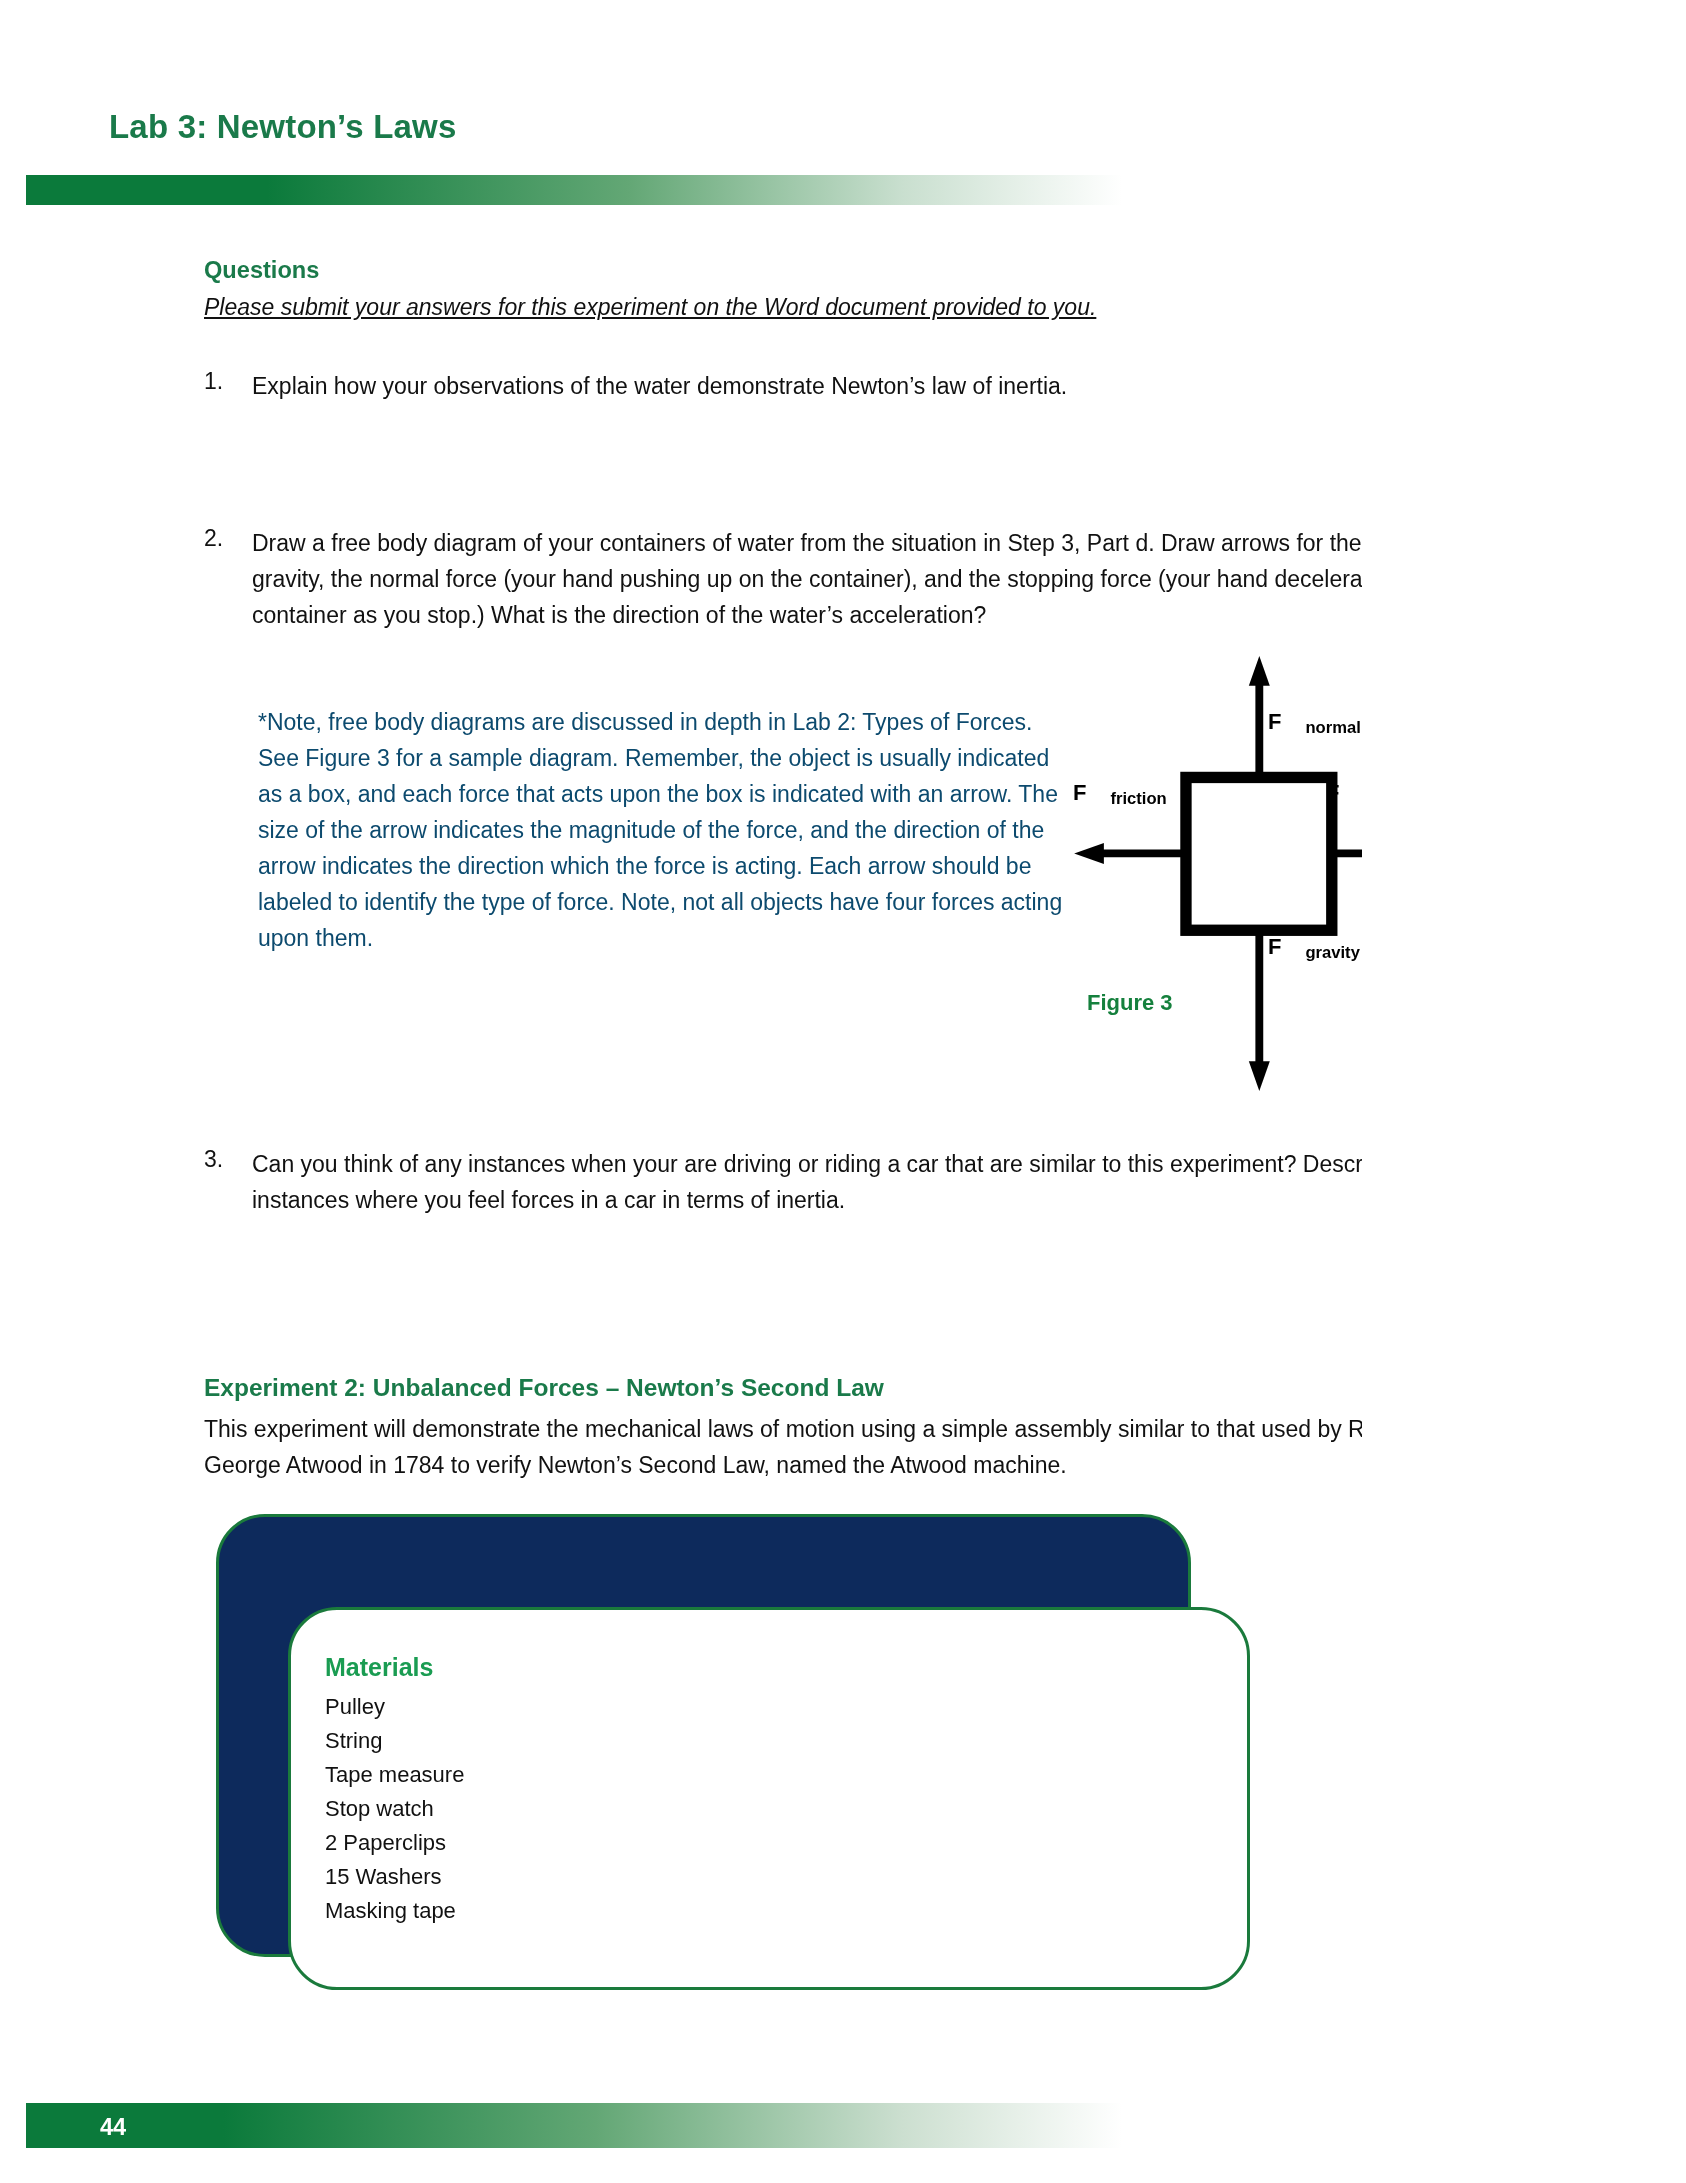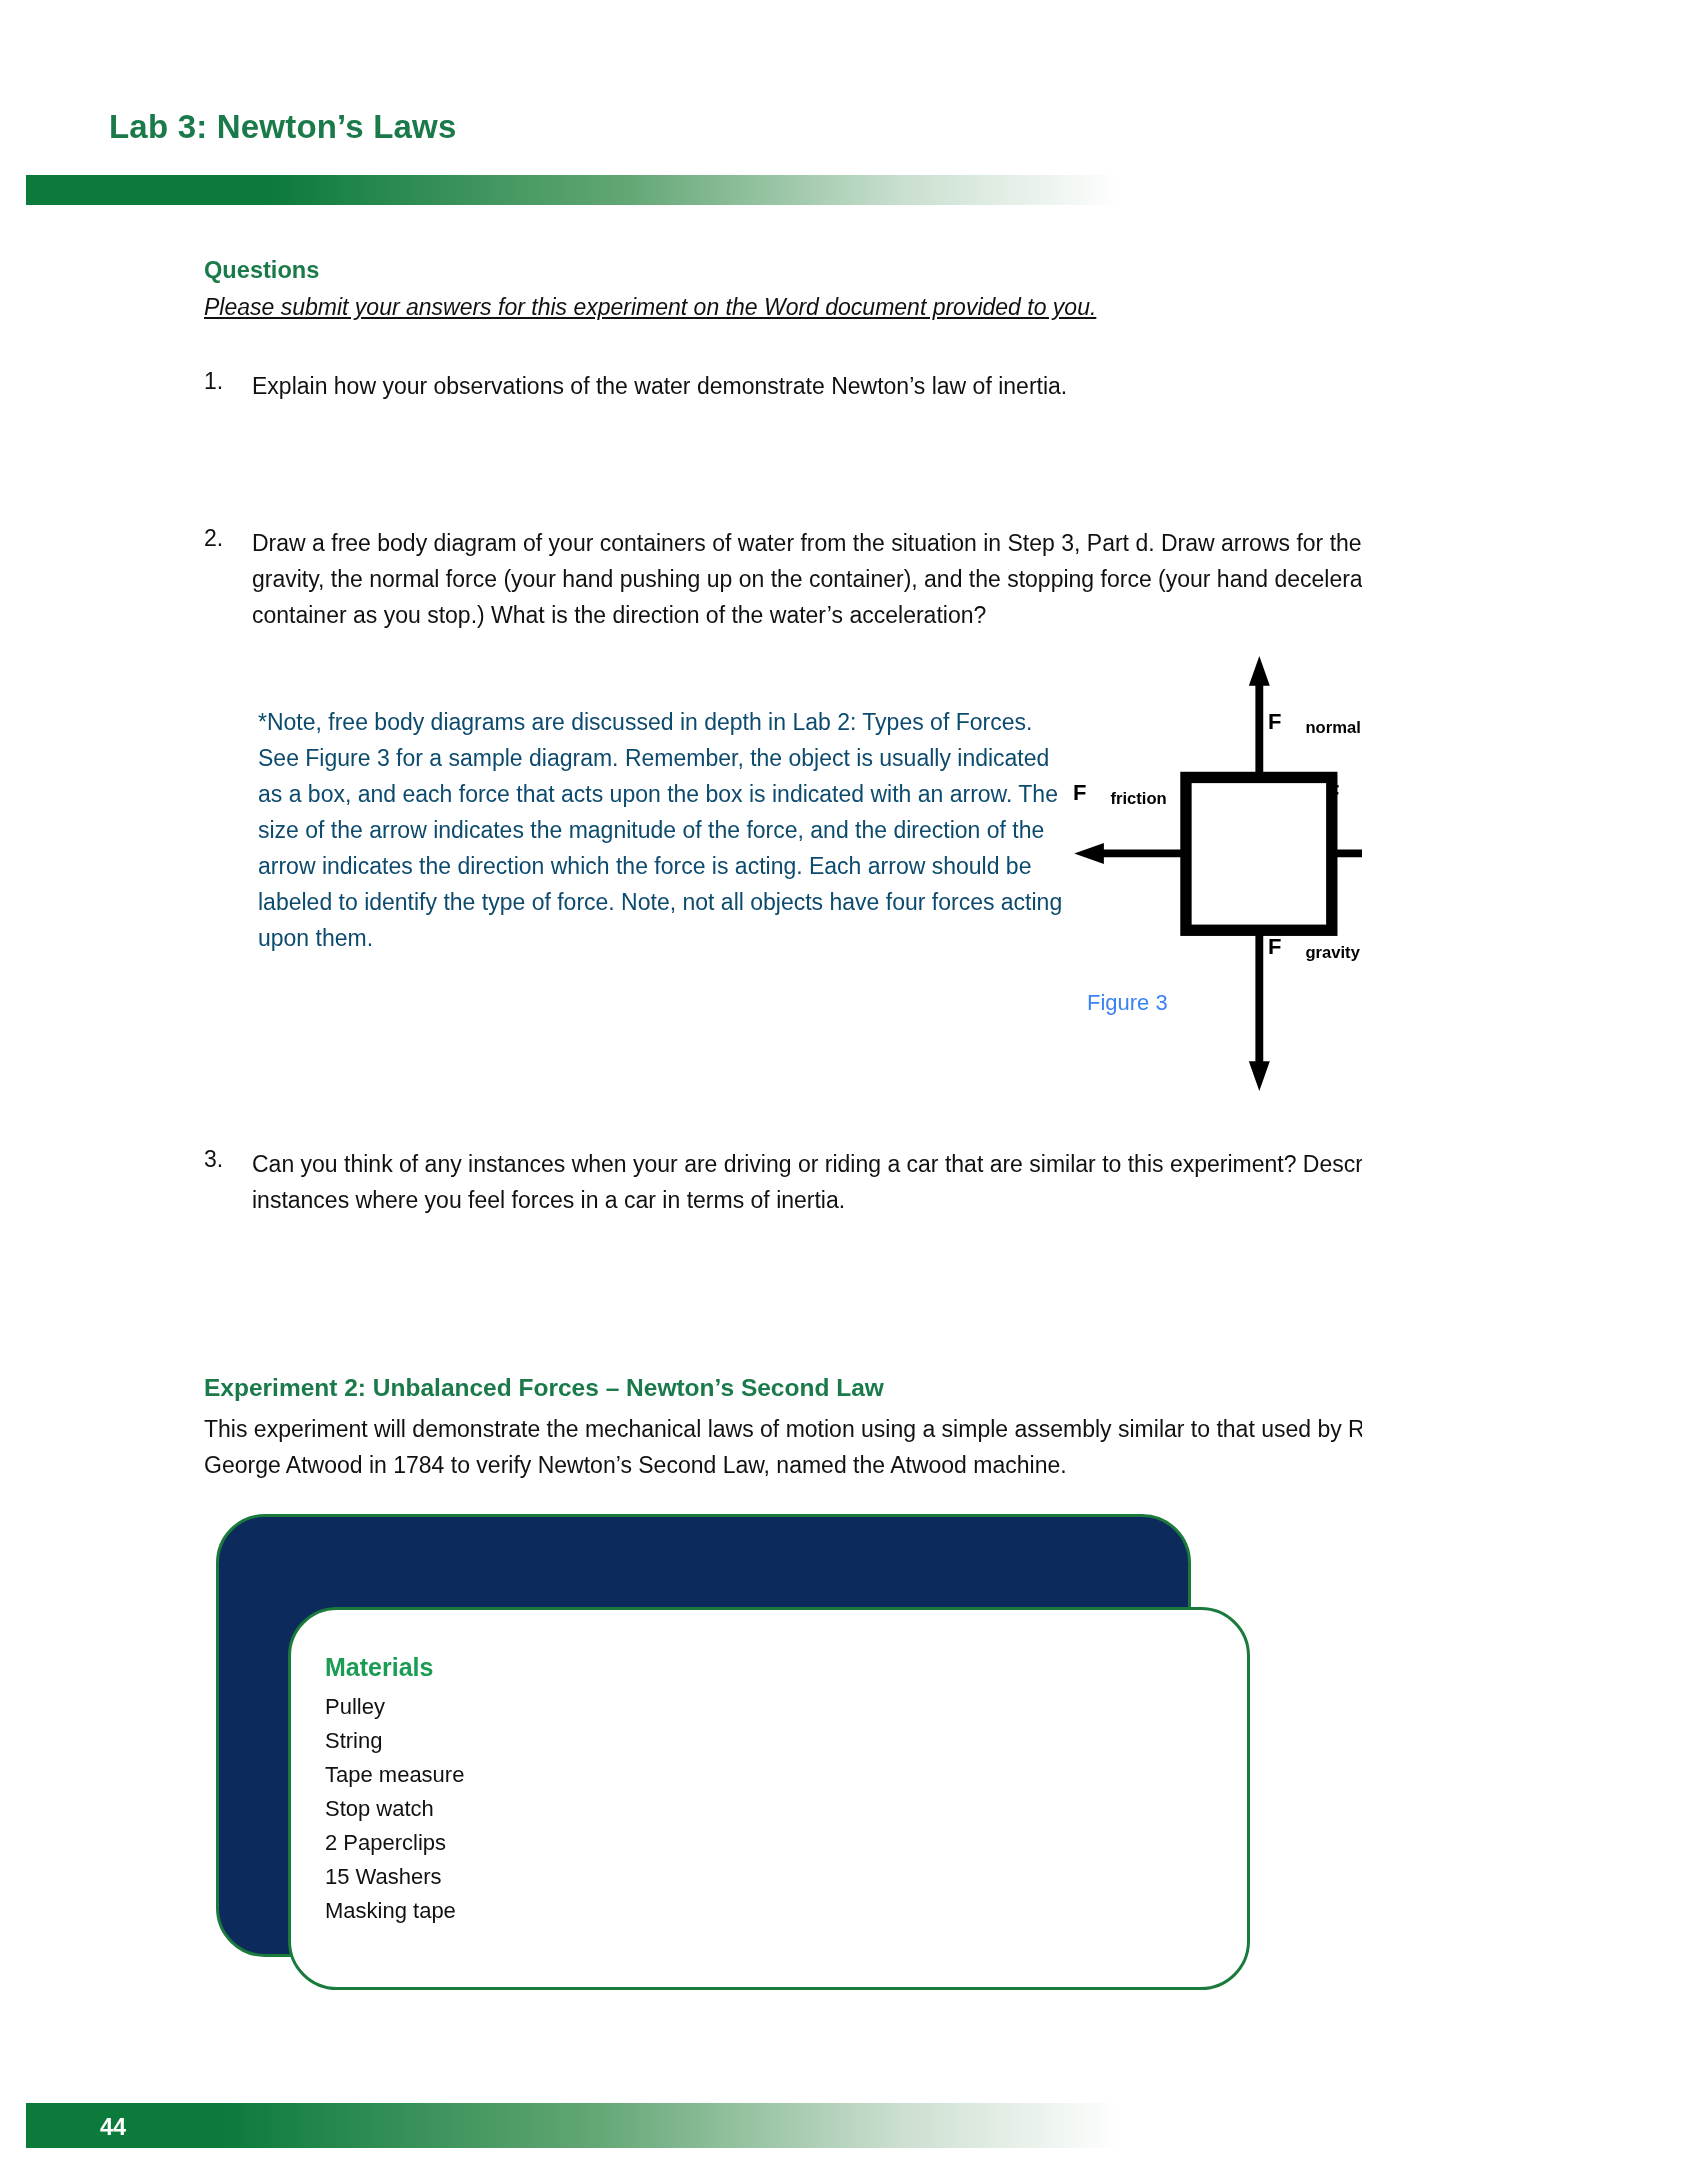--- a/index.html
+++ b/index.html
@@ -101,22 +101,22 @@
     left: 1048px;
     top: 642px;
     width: 489px;
     height: 463px;
   }
   .fig-caption {
     position: absolute;
     left: 1087px;
     top: 990px;
     font-size: 22px;
-    font-weight: normal;
-    color: #3b82f6;
+    font-weight: bold;
+    color: #15803d;
   }
   .force-label {
     position: absolute;
     font-size: 22px;
     font-weight: bold;
     color: #000000;
     white-space: nowrap;
   }
   .force-label sub {
     font-size: 16.6px;

